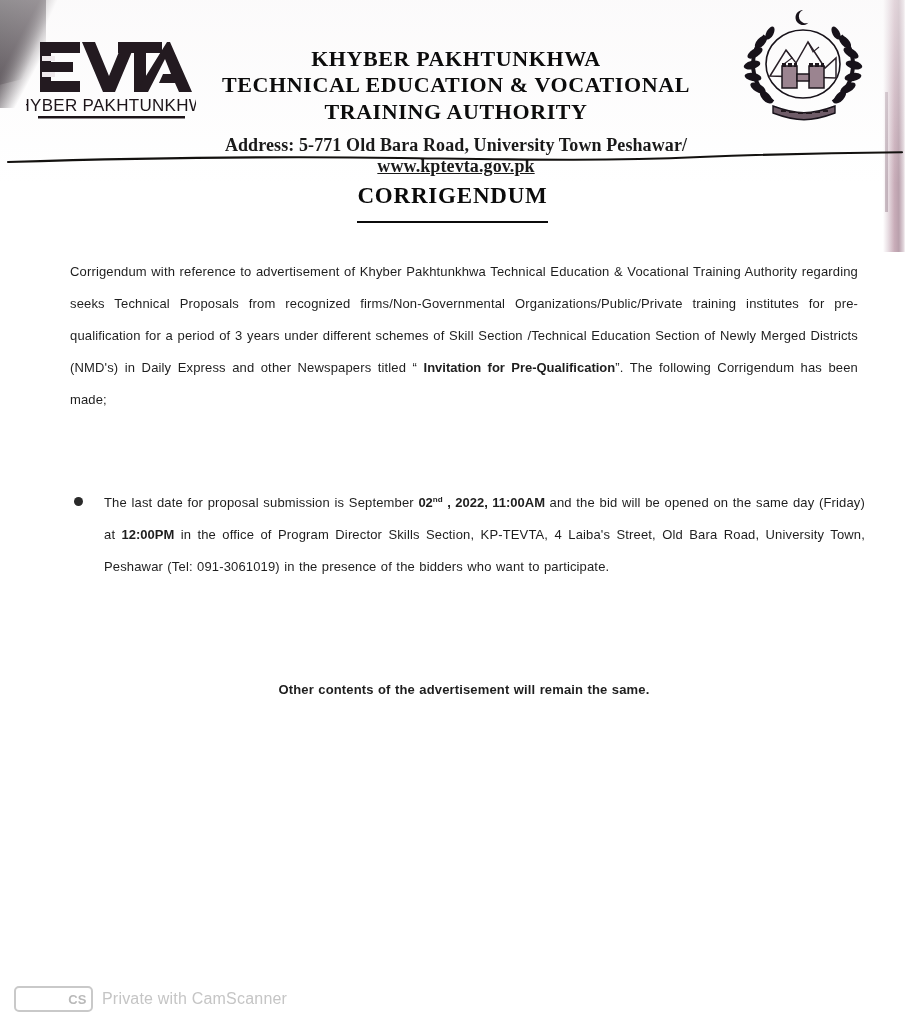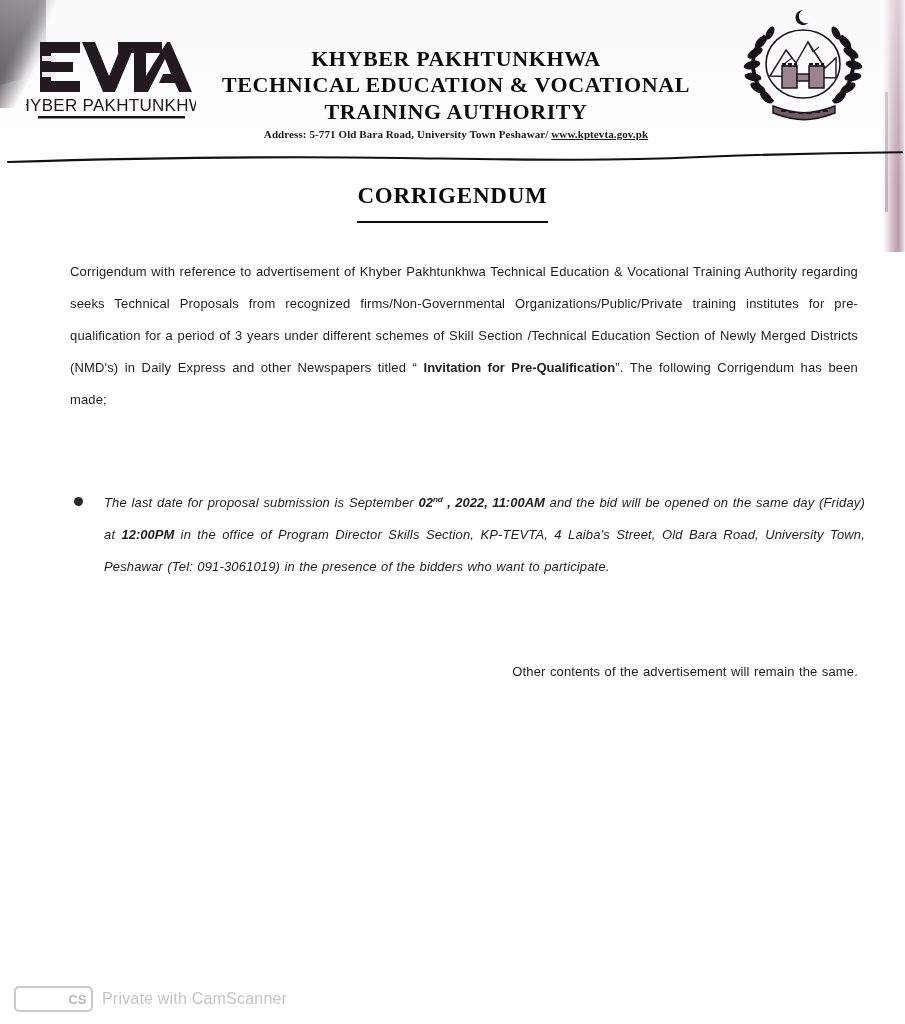--- a/index.html
+++ b/index.html
@@ -90,24 +90,24 @@
     font-family: "Liberation Serif", serif;
     font-weight: bold;
     letter-spacing: .6px;
     color: #0c0c0c;
   }
   .org-1 { font-size: 22px; line-height: 26px; }
   .org-2 { font-size: 22px; line-height: 26px; }
   .org-3 { font-size: 22px; line-height: 27px; }
   .org-address {
     font-family: "Liberation Serif", serif;
-    font-size: 11px;
+    font-size: 18px;
     font-weight: bold;
     color: #1a1a1a;
-    margin-top: 3px;
+    margin-top: 10px;
     letter-spacing: .1px;
   }
   .org-address .url { text-decoration: underline; }
 
   .emblem {
     position: absolute;
     right: 38px;
     top: 6px;
     width: 128px;
     height: 118px;
@@ -175,29 +175,29 @@
     display: block;
     width: 9px;
     height: 9px;
     border-radius: 50%;
     background: #2a2a2a;
     margin-left: 4px;
   }
   .bullet-text {
     flex: 1 1 auto;
     width: 761px;
-    font-style: italic;
   }
 
   .para-closing {
     position: absolute;
     left: 70px;
-    top: 656px;
+    top: 674px;
     width: 788px;
-    text-align: right;
+    text-align: center;
+    font-weight: bold;
   }
 
   sup {
     font-size: 0.62em;
     vertical-align: super;
     line-height: 0;
   }
 
   
   .cam-footer {

